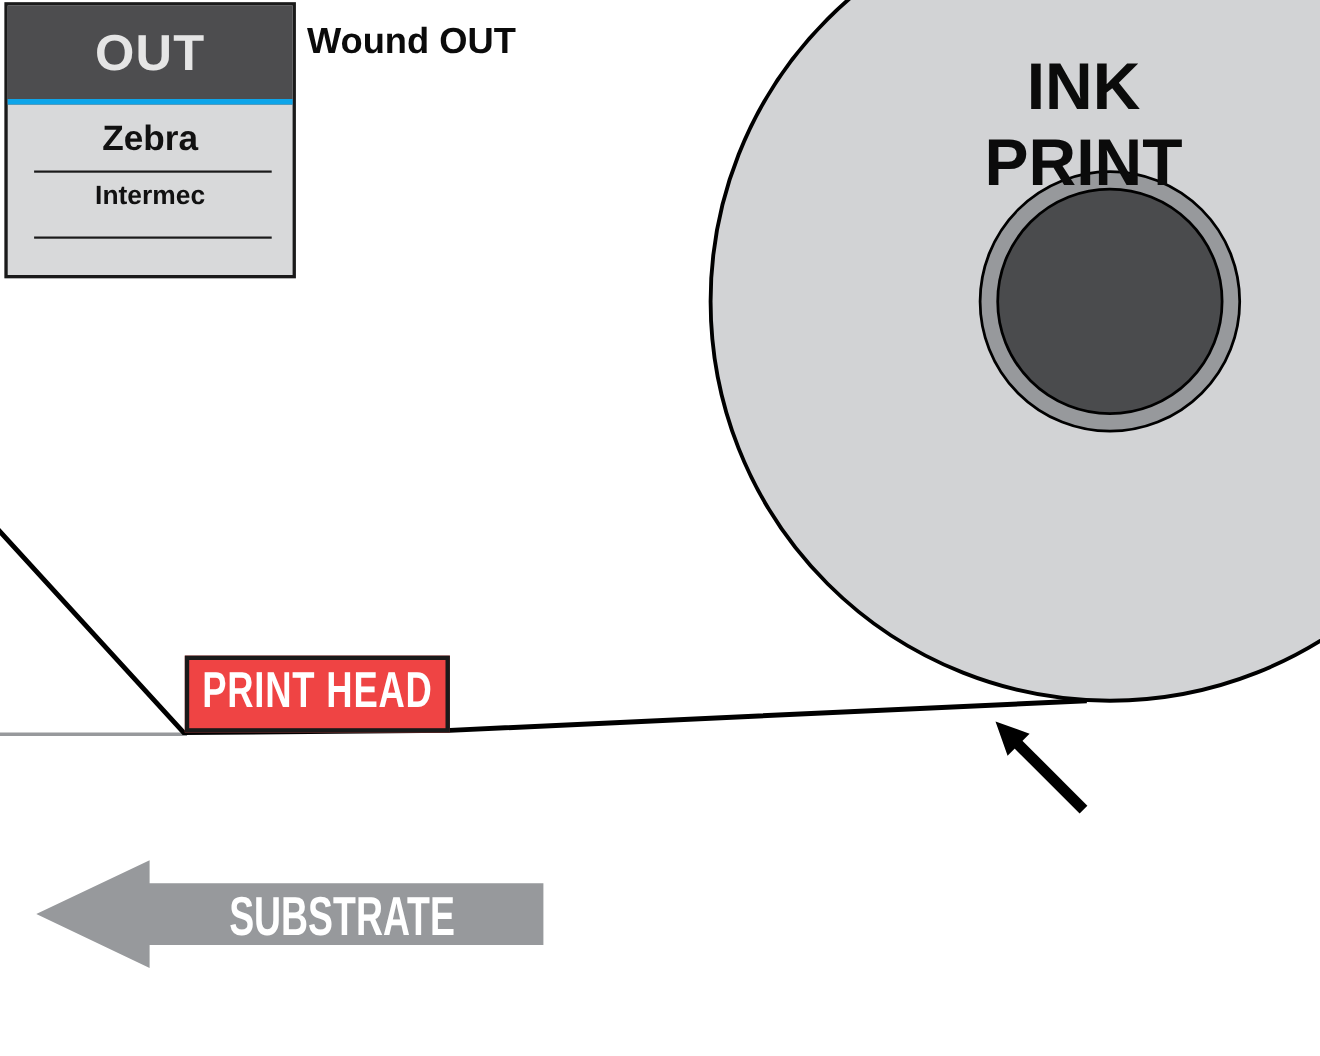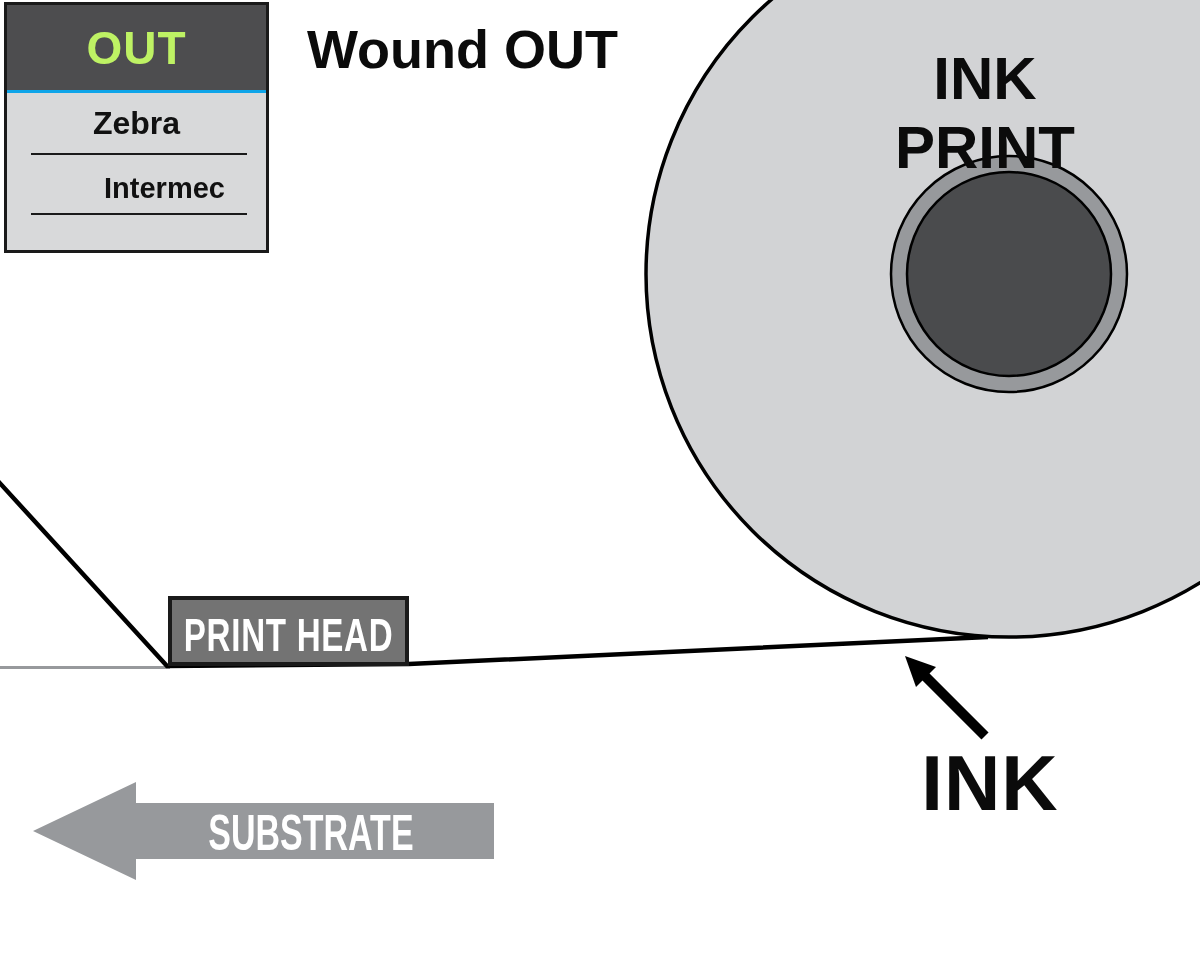--- a/index.html
+++ b/index.html
@@ -20,57 +20,57 @@
     position: absolute;
     left: 4px; top: 2px;
     width: 265px; height: 251px;
     border: 3px solid #1a1a1a;
     box-sizing: border-box;
     background: #d8d9da;
   }
   .legend-header {
     height: 85px;
     background: #4d4d4f;
-    border-bottom: 3px solid #0ea5e9;
+    border-bottom: 5px solid #0ea5e9;
     display: flex; align-items: center; justify-content: center;
-    color: #bef264;
+    color: #e5e5e5;
     font-size: 46px; font-weight: bold;
     letter-spacing: 1px;
   }
   .legend-body { position: relative; height: 134px; padding-left: 32px; }
   .legend-item {
     position: absolute;
     left: 0; width: 100%;
     text-align: center;
     font-weight: bold;
     color: #111111;
   }
   .legend-item.zebra    { top: 12px; font-size: 32px; }
-  .legend-item.intermec { top: 79px; font-size: 29px; margin-left: 28px; }
+  .legend-item.intermec { top: 69px; font-size: 24px; }
   .legend-divider {
     position: absolute;
     left: 24px; width: 216px; height: 2px;
     background: #1a1a1a;
   }
   .legend-divider.d1 { top: 60px; }
   .legend-divider.d2 { top: 120px; }
   
   .label { position: absolute; font-weight: bold; color: #0b0b0b; }
-  .wound-out { left: 279px; top: 18px; font-size: 54px; margin-left: 28px; }
+  .wound-out { left: 279px; top: 18px; font-size: 33px; }
   .ink-roll  { left: 840px; top: 44px; width: 290px; text-align: center; font-size: 60px; }
   .ink       { left: 900px; top: 738px; width: 180px; text-align: center; font-size: 78px; letter-spacing: 1px; }
   
   .print-head {
     position: absolute;
     left: 168px; top: 596px;
     width: 241px; height: 70px;
-    background: #737373;
+    background: #ef4444;
     border: 4px solid #1a1a1a;
     box-sizing: border-box;
-    display: flex; align-items: flex-end; justify-content: center;
+    display: flex; align-items: flex-start; justify-content: center;
   }
   .condensed {
     color: #ffffff;
     font-weight: bold;
     white-space: nowrap;
     transform: scaleX(0.72);
     transform-origin: center center;
   }
   .print-head .condensed { font-size: 46px; letter-spacing: 1px; }
   
@@ -125,15 +125,14 @@
   <div class="label ink-roll">INK PRINT</div>
 
   <div class="print-head">
     <span class="condensed">PRINT HEAD</span>
   </div>
 
   <div class="substrate-label">
     <span class="condensed">SUBSTRATE</span>
   </div>
 
-  <div class="label ink">INK</div>
 
 </div>
 
 </body></html>

